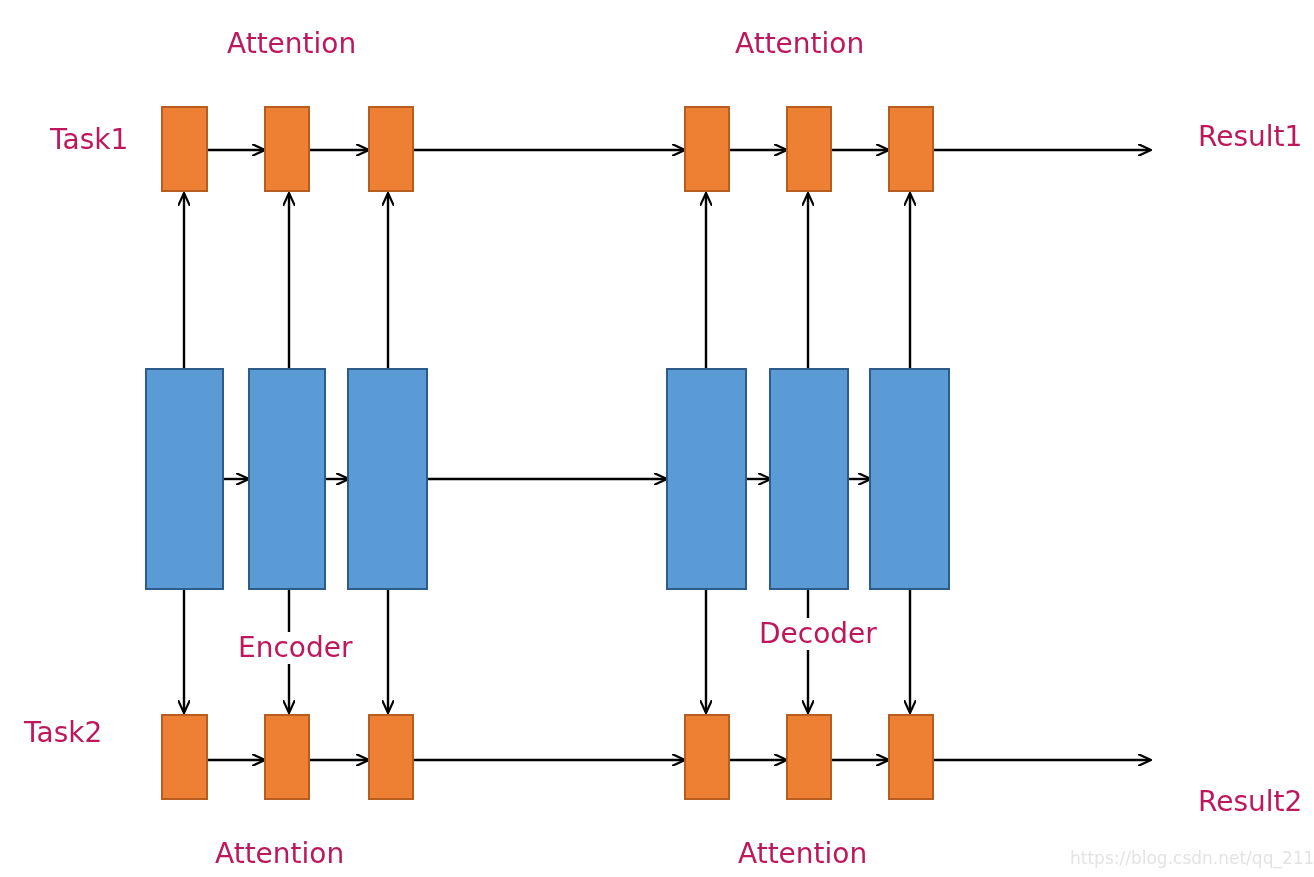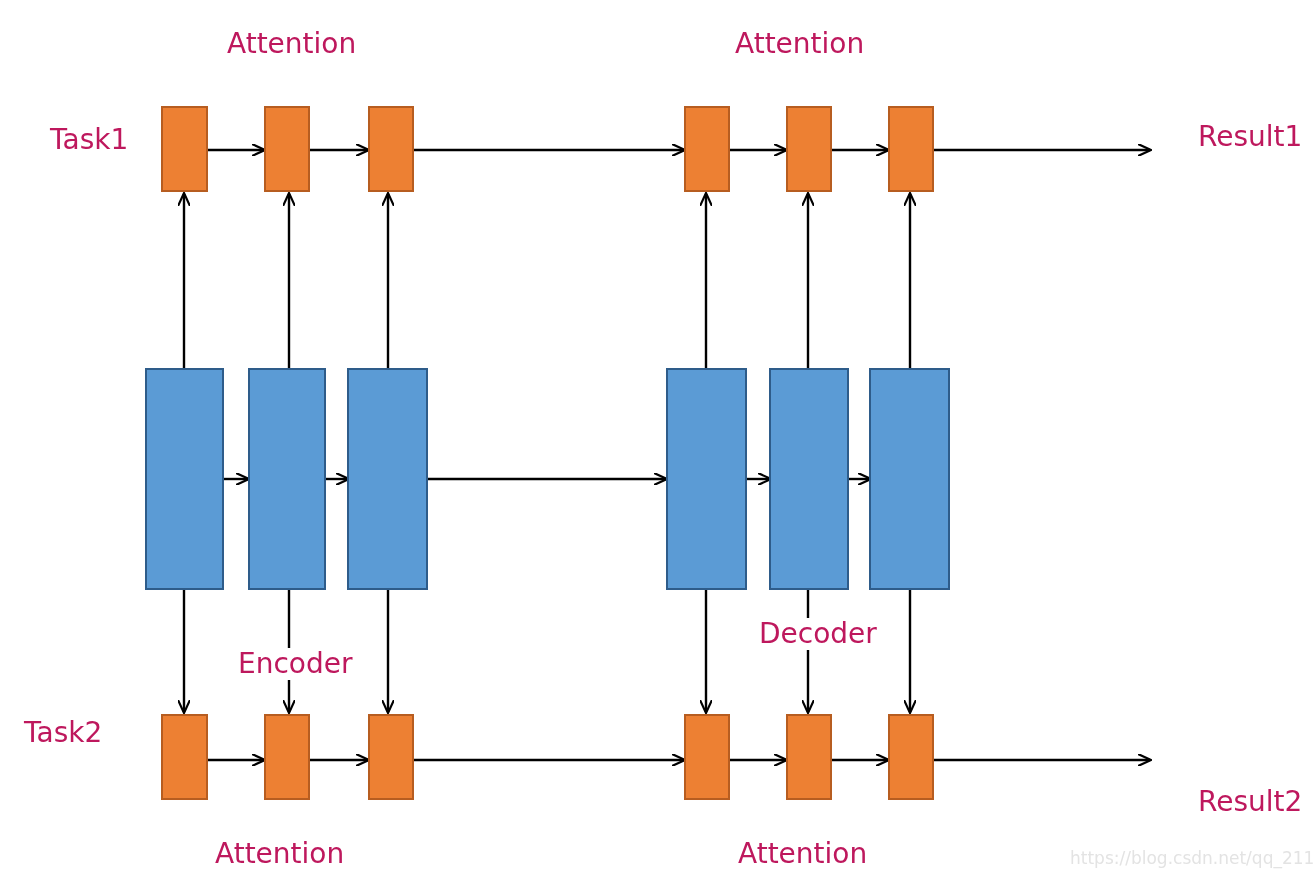--- a/index.html
+++ b/index.html
@@ -140,21 +140,21 @@
   <div class="label" style="left:735px; top:30px;">Attention</div>
 
   <div class="label" style="left:24px; top:126px;margin-left:26px;">Task1</div>
 
   <div class="label" style="left:24px; top:719px;">Task2</div>
 
   <div class="label" style="left:1198px; top:123px;">Result1</div>
 
   <div class="label" style="left:1198px; top:788px;">Result2</div>
 
-  <div class="label label-boxed" style="left:232px; top:648px;">Encoder</div>
+  <div class="label label-boxed" style="left:232px; top:632px;">Encoder</div>
 
   <div class="label label-boxed" style="left:753px; top:618px;">Decoder</div>
 
   <div class="label" style="left:215px; top:840px;">Attention</div>
 
   <div class="label" style="left:738px; top:840px;">Attention</div>
 
   <div class="watermark" style="left:1070px; top:848px;">https://blog.csdn.net/qq_21157073</div>
 
 </div>

